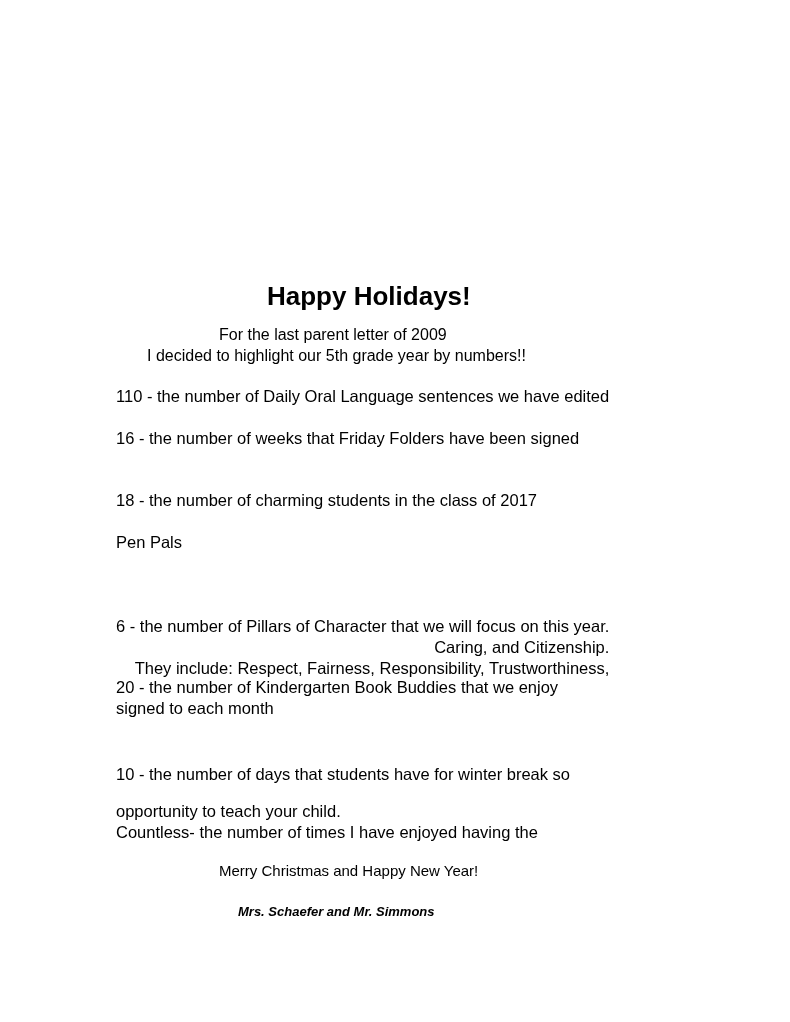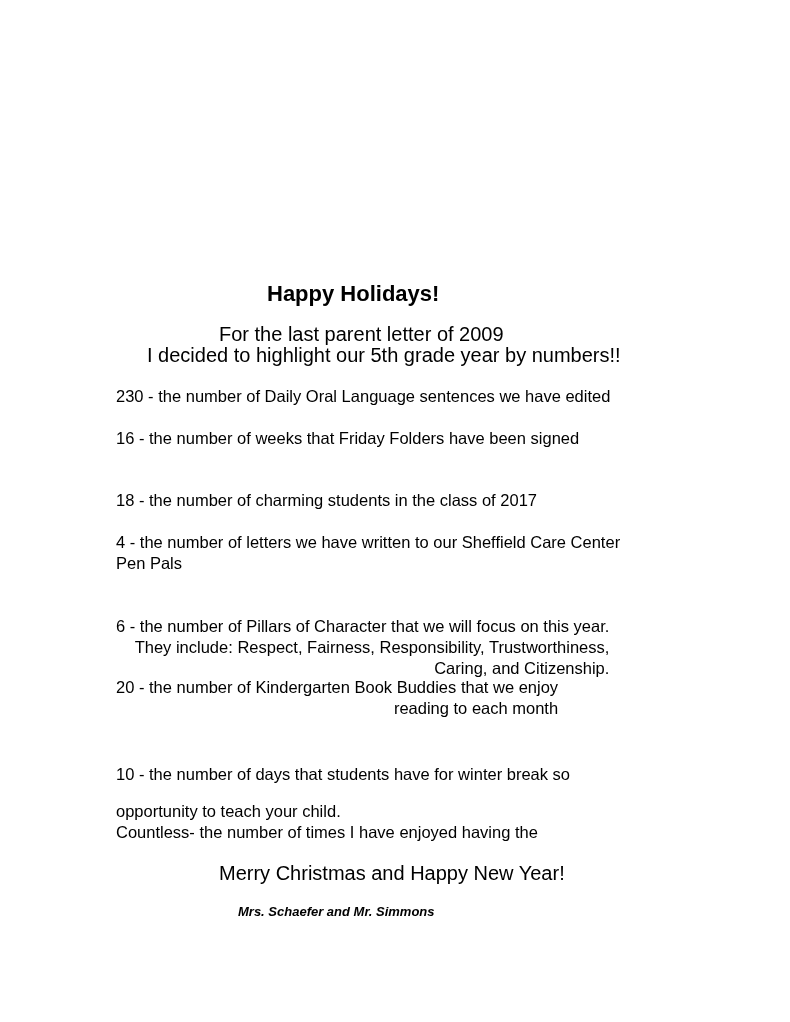--- a/index.html
+++ b/index.html
@@ -1,60 +1,59 @@
 <!DOCTYPE html>
 <html><head>
   <meta charset="utf-8">
   <style>
     html, body { margin: 0; padding: 0; background: #ffffff; }
     body { width: 790px; height: 1022px; position: relative; overflow: hidden;
            font-family: "Liberation Sans", sans-serif; color: #000; }
     .abs { position: absolute; white-space: nowrap; }
-    .title { font-size: 22px; font-weight: bold; top: 281px; left: 267px; }
-    .line { font-size: 20px; line-height: 21px; text-align: right; }
+    .title { font-size: 26px; font-weight: bold; top: 281px; left: 267px; }
+    .line { font-size: 16px; line-height: 21px; text-align: right; }
     .para { position: absolute; left: 116px; font-size: 16.5px; line-height: 21px; white-space: nowrap; }
     .para span { display: block; }
-    .closing { font-size: 20px; top: 862px; left: 219px; }
+    .closing { font-size: 15px; top: 862px; left: 219px; }
     .sig { font-size: 13px; font-weight: bold; font-style: italic; top: 904px; left: 238px; }
   </style>
 </head>
 <body>
 
 <div>
   <div class="abs title">Happy Holidays!</div>
 
   <div class="abs line" style="top:324px; left:219px;">For the last parent letter of 2009</div>
   <div class="abs line" style="top:345px; left:147px;">I decided to highlight our 5th grade year by numbers!!</div>
 
   <div class="para" style="top:386px;">
-    <span>230 - the number of Daily Oral Language sentences we have edited</span>
+    <span>110 - the number of Daily Oral Language sentences we have edited</span>
   </div>
 
   <div class="para" style="top:428px;">
     <span>16 - the number of weeks that Friday Folders have been signed</span>
   </div>
 
   <div class="para" style="top:490px;">
     <span>18 - the number of charming students in the class of 2017</span>
   </div>
 
   <div class="para" style="top:532px;">
-    <span>4 - the number of letters we have written to our Sheffield Care Center</span>
     <span>Pen Pals</span>
   </div>
 
   <div class="para" style="top:616px;text-align:right;">
     <span>6 - the number of Pillars of Character that we will focus on this year.</span>
+    <span>Caring, and Citizenship.</span>
     <span>They include: Respect, Fairness, Responsibility, Trustworthiness,</span>
-    <span>Caring, and Citizenship.</span>
   </div>
 
-  <div class="para" style="top:677px;text-align:right;">
+  <div class="para" style="top:677px;">
     <span>20 - the number of Kindergarten Book Buddies that we enjoy</span>
-    <span>reading to each month</span>
+    <span>signed to each month</span>
   </div>
 
   <div class="para" style="top:739px;margin-top:25px;">
     <span>10 - the number of days that students have for winter break so</span>
   </div>
 
   <div class="para" style="top:801px;">
     <span>opportunity to teach your child.</span>
     <span>Countless- the number of times I have enjoyed having the</span>
   </div>

